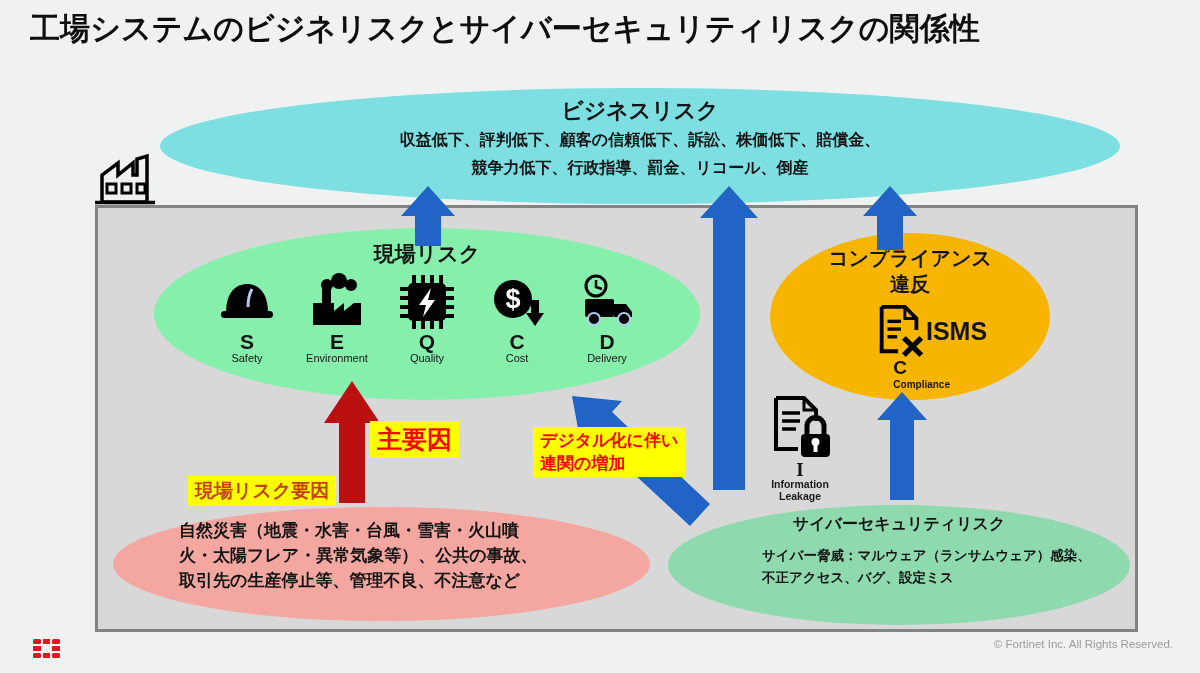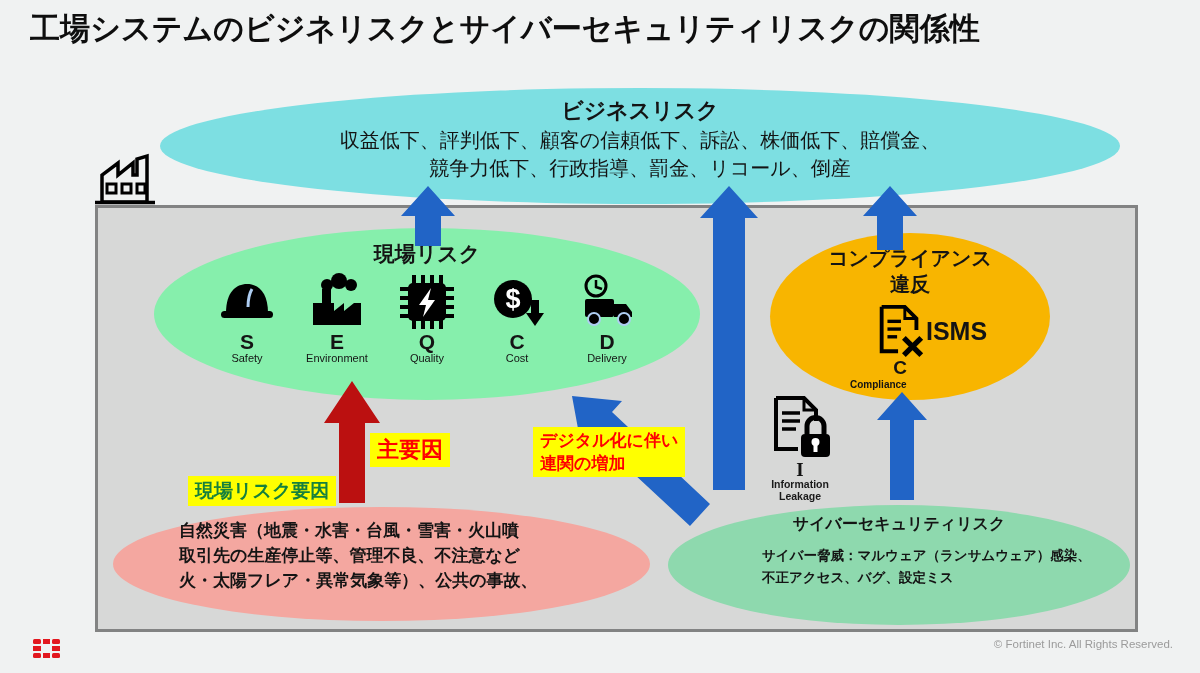--- a/index.html
+++ b/index.html
@@ -9,40 +9,40 @@
               color:#0e0e0e;white-space:nowrap;transform:scaleX(.97);transform-origin:left;}
   .graybox{position:absolute;left:95px;top:205px;width:1043px;height:427px;box-sizing:border-box;
            background:#d7d8d7;border:3px solid #828383;}
   .ellipse{position:absolute;border-radius:50%;}
   .e-cyan{left:160px;top:88px;width:960px;height:116px;background:#7ddfe2;text-align:center;}
   .e-blue{left:154px;top:228px;width:546px;height:172px;background:#86efac;text-align:center;}
   .e-orange{left:770px;top:233px;width:280px;height:167px;background:#f8b500;text-align:center;}
   .e-pink{left:113px;top:507px;width:537px;height:114px;background:#f4a7a0;}
   .e-green{left:668px;top:505px;width:462px;height:120px;background:#8ed9ae;text-align:center;}
   .br-title{margin-top:8px;font-size:22px;font-weight:bold;}
-  .br-line{font-size:20px;font-weight:normal;line-height:28px;text-align:center;}
+  .br-line{font-size:16px;font-weight:bold;line-height:28px;text-align:center;}
   .fr-title{margin-top:12px;font-size:21px;font-weight:bold;}
   .seqcd-row{position:absolute;left:0;right:0;top:45px;display:flex;justify-content:center;gap:18px;}
   .seqcd-item{width:72px;text-align:center;}
   .seq-icon{width:58px;height:58px;display:block;margin:0 auto;}
   .seq-letter{font-size:21px;font-weight:bold;line-height:20px;margin-top:1px;}
   .seq-label{font-size:11px;line-height:13px;}
   .cmp-t1{margin-top:12px;font-size:20px;font-weight:bold;line-height:26px;}
   .cmp-t2{font-size:20px;font-weight:bold;line-height:26px;}
   .cmp-icon{position:absolute;left:102px;top:70px;width:56px;height:56px;}
   .cmp-letter{position:absolute;left:102px;top:124px;width:56px;text-align:center;font-size:19px;font-weight:bold;}
-  .cmp-sub{position:absolute;left:80px;top:146px;width:100px;text-align:left;font-size:10px;font-weight:bold;}
+  .cmp-sub{position:absolute;left:80px;top:146px;width:100px;text-align:right;font-size:10px;font-weight:bold;}
   .isms{position:absolute;left:156px;top:84px;font-size:25px;font-weight:bold;}
   .pink-text{position:absolute;left:66px;top:11px;font-size:17px;font-weight:bold;line-height:25px;}
   .cyber-title{margin-top:9px;font-size:16px;font-weight:bold;}
   .cyber-text{position:absolute;left:94px;top:40px;text-align:left;font-size:13.5px;font-weight:bold;line-height:22px;}
   .hl{position:absolute;background:#ffff00;font-weight:bold;padding:2px 7px;white-space:nowrap;}
   .hl-red{color:#ff0000;}
-  .hl-main{left:370px;top:421px;font-size:22px;margin-top:12px;}
-  .hl-field{left:188px;top:476px;font-size:19px;color:#15803d;}
+  .hl-main{left:370px;top:421px;font-size:25px;}
+  .hl-field{left:188px;top:476px;font-size:19px;color:#c2410c;}
   .hl-digital{left:533px;top:427px;font-size:17px;line-height:23px;}
   .arrows{position:absolute;left:0;top:0;width:1200px;height:673px;pointer-events:none;}
   .factory-outline{position:absolute;left:93px;top:151px;width:64px;height:57px;}
   .infoleak{position:absolute;left:740px;top:395px;width:120px;text-align:center;}
   .il-icon{width:64px;height:66px;display:block;margin:0 auto;}
   .il-letter{font-family:"Liberation Serif",serif;font-size:19px;font-weight:bold;line-height:17px;}
   .il-label{font-size:10.5px;font-weight:bold;line-height:12px;color:#1a1a1a;}
   .fortinet-logo{position:absolute;left:33px;top:639px;width:27px;height:19px;}
   .copyright{position:absolute;right:27px;top:638px;font-size:11.5px;color:#9b9b9b;}
 </style>
@@ -157,22 +157,22 @@
       <line x1="51" y1="36" x2="33" y2="54" stroke="#000" stroke-width="5.5"></line>
     </svg>
     <div class="cmp-letter">C</div>
     <div class="cmp-sub">Compliance</div>
     <div class="isms">ISMS</div>
   </div>
 
   <div class="ellipse e-pink">
     <div class="pink-text">
       <div>自然災害（地震・水害・台風・雪害・火山噴</div>
+      <div>火・太陽フレア・異常気象等）、公共の事故、</div>
       <div>取引先の生産停止等、管理不良、不注意など</div>
-      <div>火・太陽フレア・異常気象等）、公共の事故、</div>
     </div>
   </div>
 
   <div class="ellipse e-green">
     <div class="cyber-title">サイバーセキュリティリスク</div>
     <div class="cyber-text">
       <div>サイバー脅威：マルウェア（ランサムウェア）感染、</div>
       <div>不正アクセス、バグ、設定ミス</div>
     </div>
   </div>

